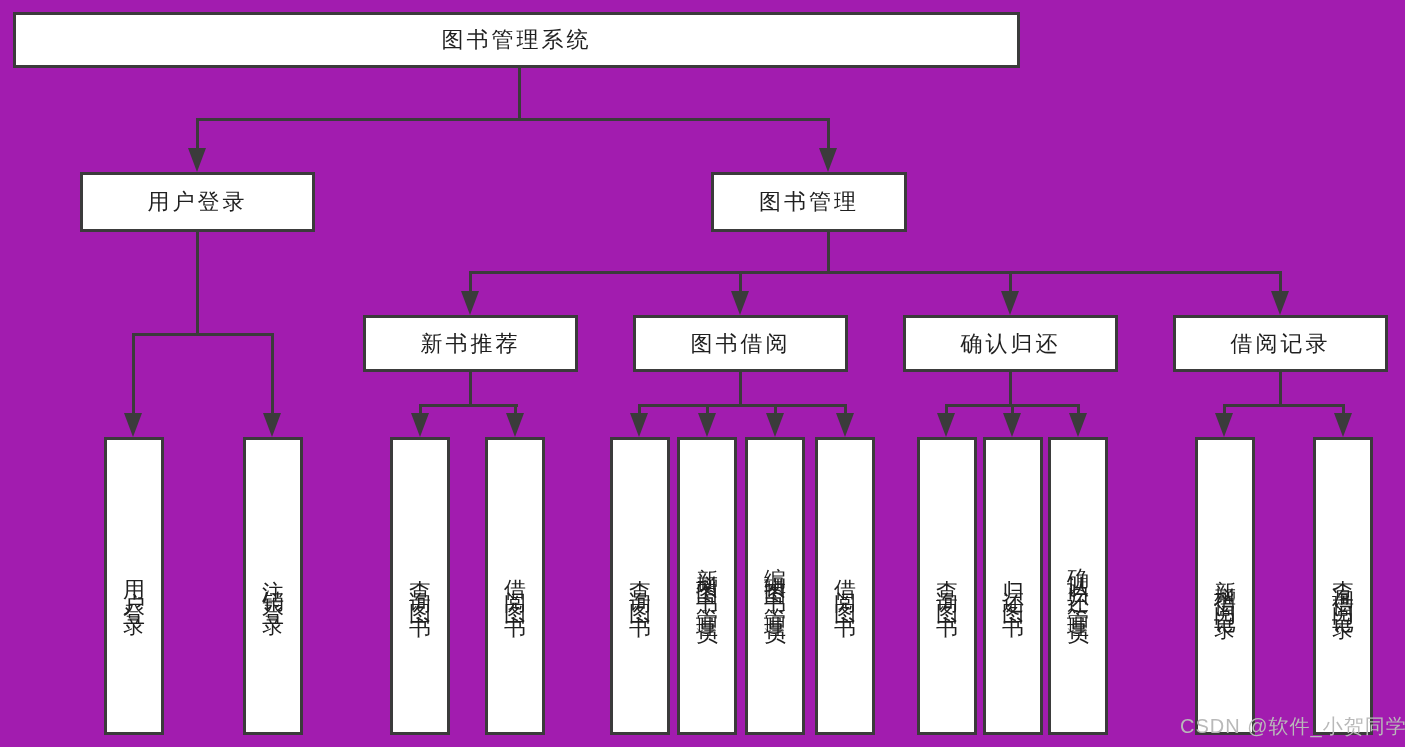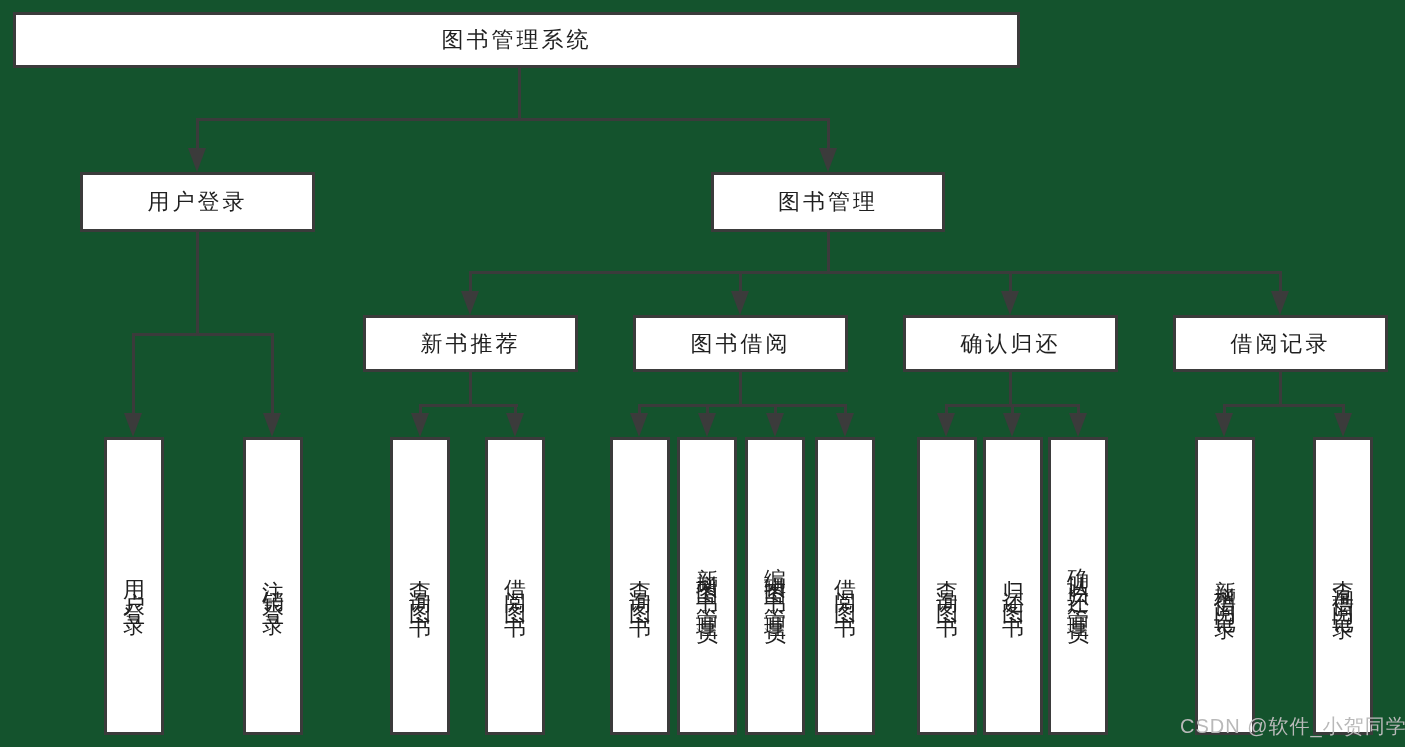--- a/index.html
+++ b/index.html
@@ -1,17 +1,17 @@
 <!DOCTYPE html>
 <html><head>
 <meta charset="utf-8">
 <style>
   html,body{margin:0;padding:0;background:#ffffff;}
   #canvas{
-    position:relative;width:1405px;height:747px;background:#14532d;
+    position:relative;width:1405px;height:747px;background:#a21caf;
     font-family:"Liberation Sans","DejaVu Sans",sans-serif;overflow:hidden;
   }
   .box{
     position:absolute;box-sizing:border-box;
     border:3px solid #3b3b3b;background:#ffffff;
     display:flex;align-items:center;justify-content:center;
     color:#1f1f1f;font-size:22px;letter-spacing:3px;white-space:nowrap;
   }
   .vbox{
     writing-mode:vertical-rl;text-orientation:mixed;
@@ -37,21 +37,21 @@
   <div class="box" style="left:13px;top:12px;width:1007px;height:56px;">图书管理系统</div>
 
   <div class="line" style="left:518px;top:68px;width:3px;height:52px;"></div>
   <div class="line" style="left:196px;top:118px;width:634px;height:3px;"></div>
   <div class="line" style="left:196px;top:118px;width:3px;height:32px;"></div>
   <div class="arrow" style="left:188px;top:148px;"></div>
   <div class="line" style="left:827px;top:118px;width:3px;height:32px;"></div>
   <div class="arrow" style="left:819px;top:148px;"></div>
 
   <div class="box" style="left:80px;top:172px;width:235px;height:60px;">用户登录</div>
-  <div class="box" style="left:711px;top:172px;width:234px;height:60px;">图书管理</div>
+  <div class="box" style="left:711px;top:172px;width:196px;height:60px;">图书管理</div>
 
   <div class="line" style="left:196px;top:232px;width:3px;height:103px;"></div>
   <div class="line" style="left:132px;top:333px;width:142px;height:3px;"></div>
   <div class="line" style="left:132px;top:333px;width:3px;height:82px;"></div>
   <div class="arrow" style="left:124px;top:413px;"></div>
   <div class="line" style="left:271px;top:333px;width:3px;height:82px;"></div>
   <div class="arrow" style="left:263px;top:413px;"></div>
 
   <div class="line" style="left:827px;top:232px;width:3px;height:41px;"></div>
   <div class="line" style="left:469px;top:271px;width:813px;height:3px;"></div>

